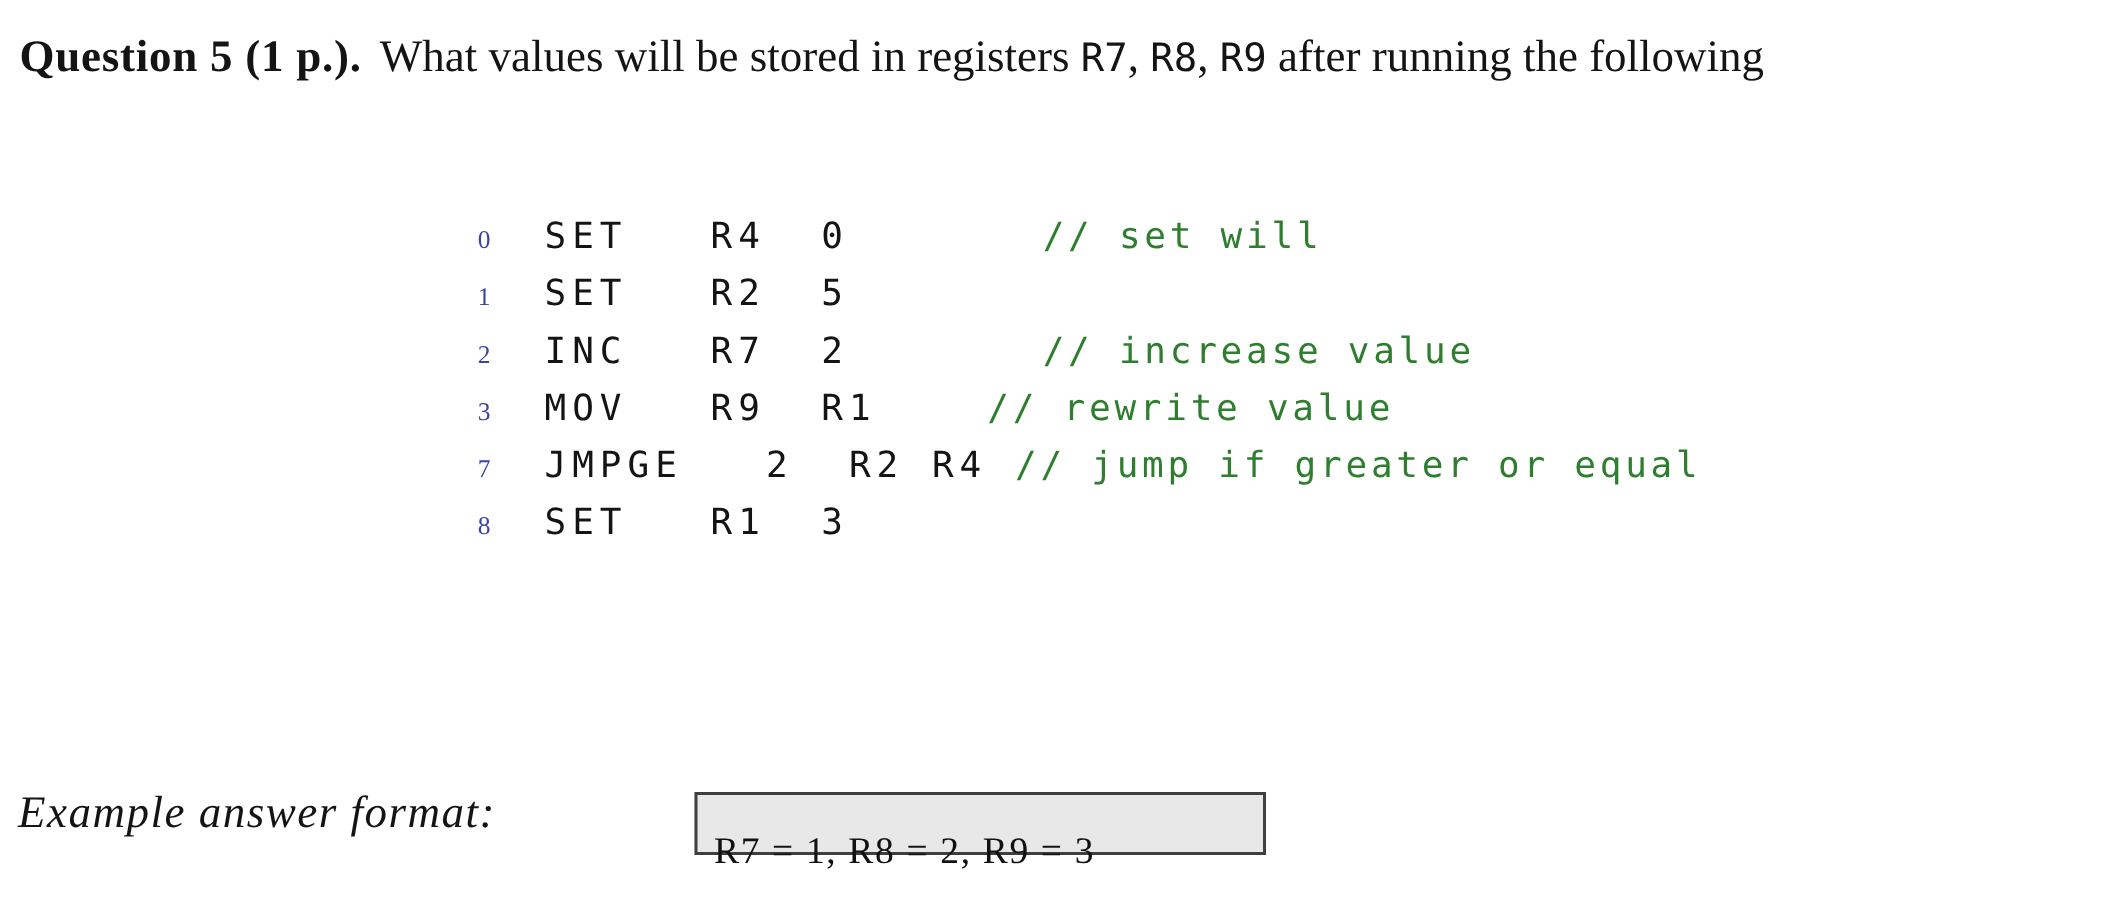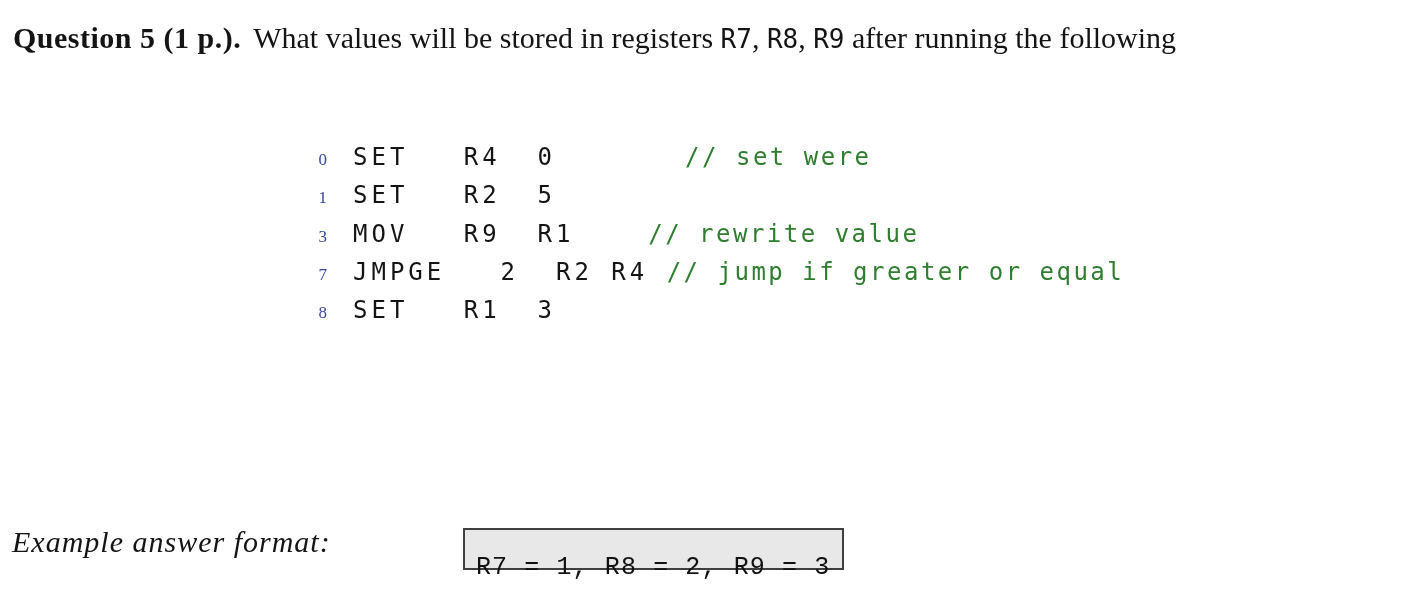--- a/index.html
+++ b/index.html
@@ -32,21 +32,21 @@
     height:38.3px; line-height:38.3px;
     white-space:pre;
   }
   .ln {
     display:inline-block; width:327px; text-align:right;
     font-family:"Liberation Serif", serif;
     font-size:17px;
     color:#3a469d;
   }
   .ct {
-    margin-left:26px;
+    margin-left:36px;
     font-family:"DejaVu Sans Mono", monospace;
     font-size:24px;
     letter-spacing:4px;
     color:#141414;
   }
   .cm {
     font-family:"DejaVu Sans Mono", monospace;
     font-size:24px;
     letter-spacing:2.5px;
     color:#2f7e2f;
@@ -61,42 +61,43 @@
   }
   .answer-box {
     position:absolute; left:463px; top:528px;
     width:381px; height:42px;
     background:#e8e8e8;
     border:2px solid #3f3f3f;
     display:flex; align-items:center;
     padding-left:11px;
   }
   .answer-text {
-    font-family:Liberation Mono, monospace;
+    font-family:Liberation Serif, serif;
     font-size:25px;
     letter-spacing:1.1px;
     color:#111111;
     white-space:pre;
     margin-top:37px;
   }
 </style>
 </head>
 <body>
 
 <div class="page">
 
   <div class="question">
     <div>
       <span class="qbold">Question 5 (1 p.).</span><span class="after-bold">What values will be stored in registers </span><span class="qmono">R7</span><span>, </span><span class="qmono">R8</span><span>, </span><span class="qmono">R9</span><span> after running the following</span>
     </div>
   </div>
 
   <div class="code-block">
-    <div class="code-line"><span class="ln">0</span><span class="ct">SET   R4  0       </span><span class="cm">// set were</span></div>
+    <div class="code-line"><span class="ln">0</span><span class="ct">SET   R4  0       </span><span class="cm">// set will</span></div>
     <div class="code-line"><span class="ln">1</span><span class="ct">SET   R2  5</span><span class="cm"></span></div>
+    <div class="code-line"><span class="ln">2</span><span class="ct">INC   R7  2       </span><span class="cm">// increase value</span></div>
     <div class="code-line"><span class="ln">3</span><span class="ct">MOV   R9  R1    </span><span class="cm">// rewrite value</span></div>
     <div class="code-line"><span class="ln">7</span><span class="ct">JMPGE   2  R2 R4 </span><span class="cm">// jump if greater or equal</span></div>
     <div class="code-line"><span class="ln">8</span><span class="ct">SET   R1  3</span><span class="cm"></span></div>
   </div>
 
   <div class="example-label">Example answer format:</div>
   <div class="answer-box">
     <span class="answer-text">R7 = 1, R8 = 2, R9 = 3</span>
   </div>
 

